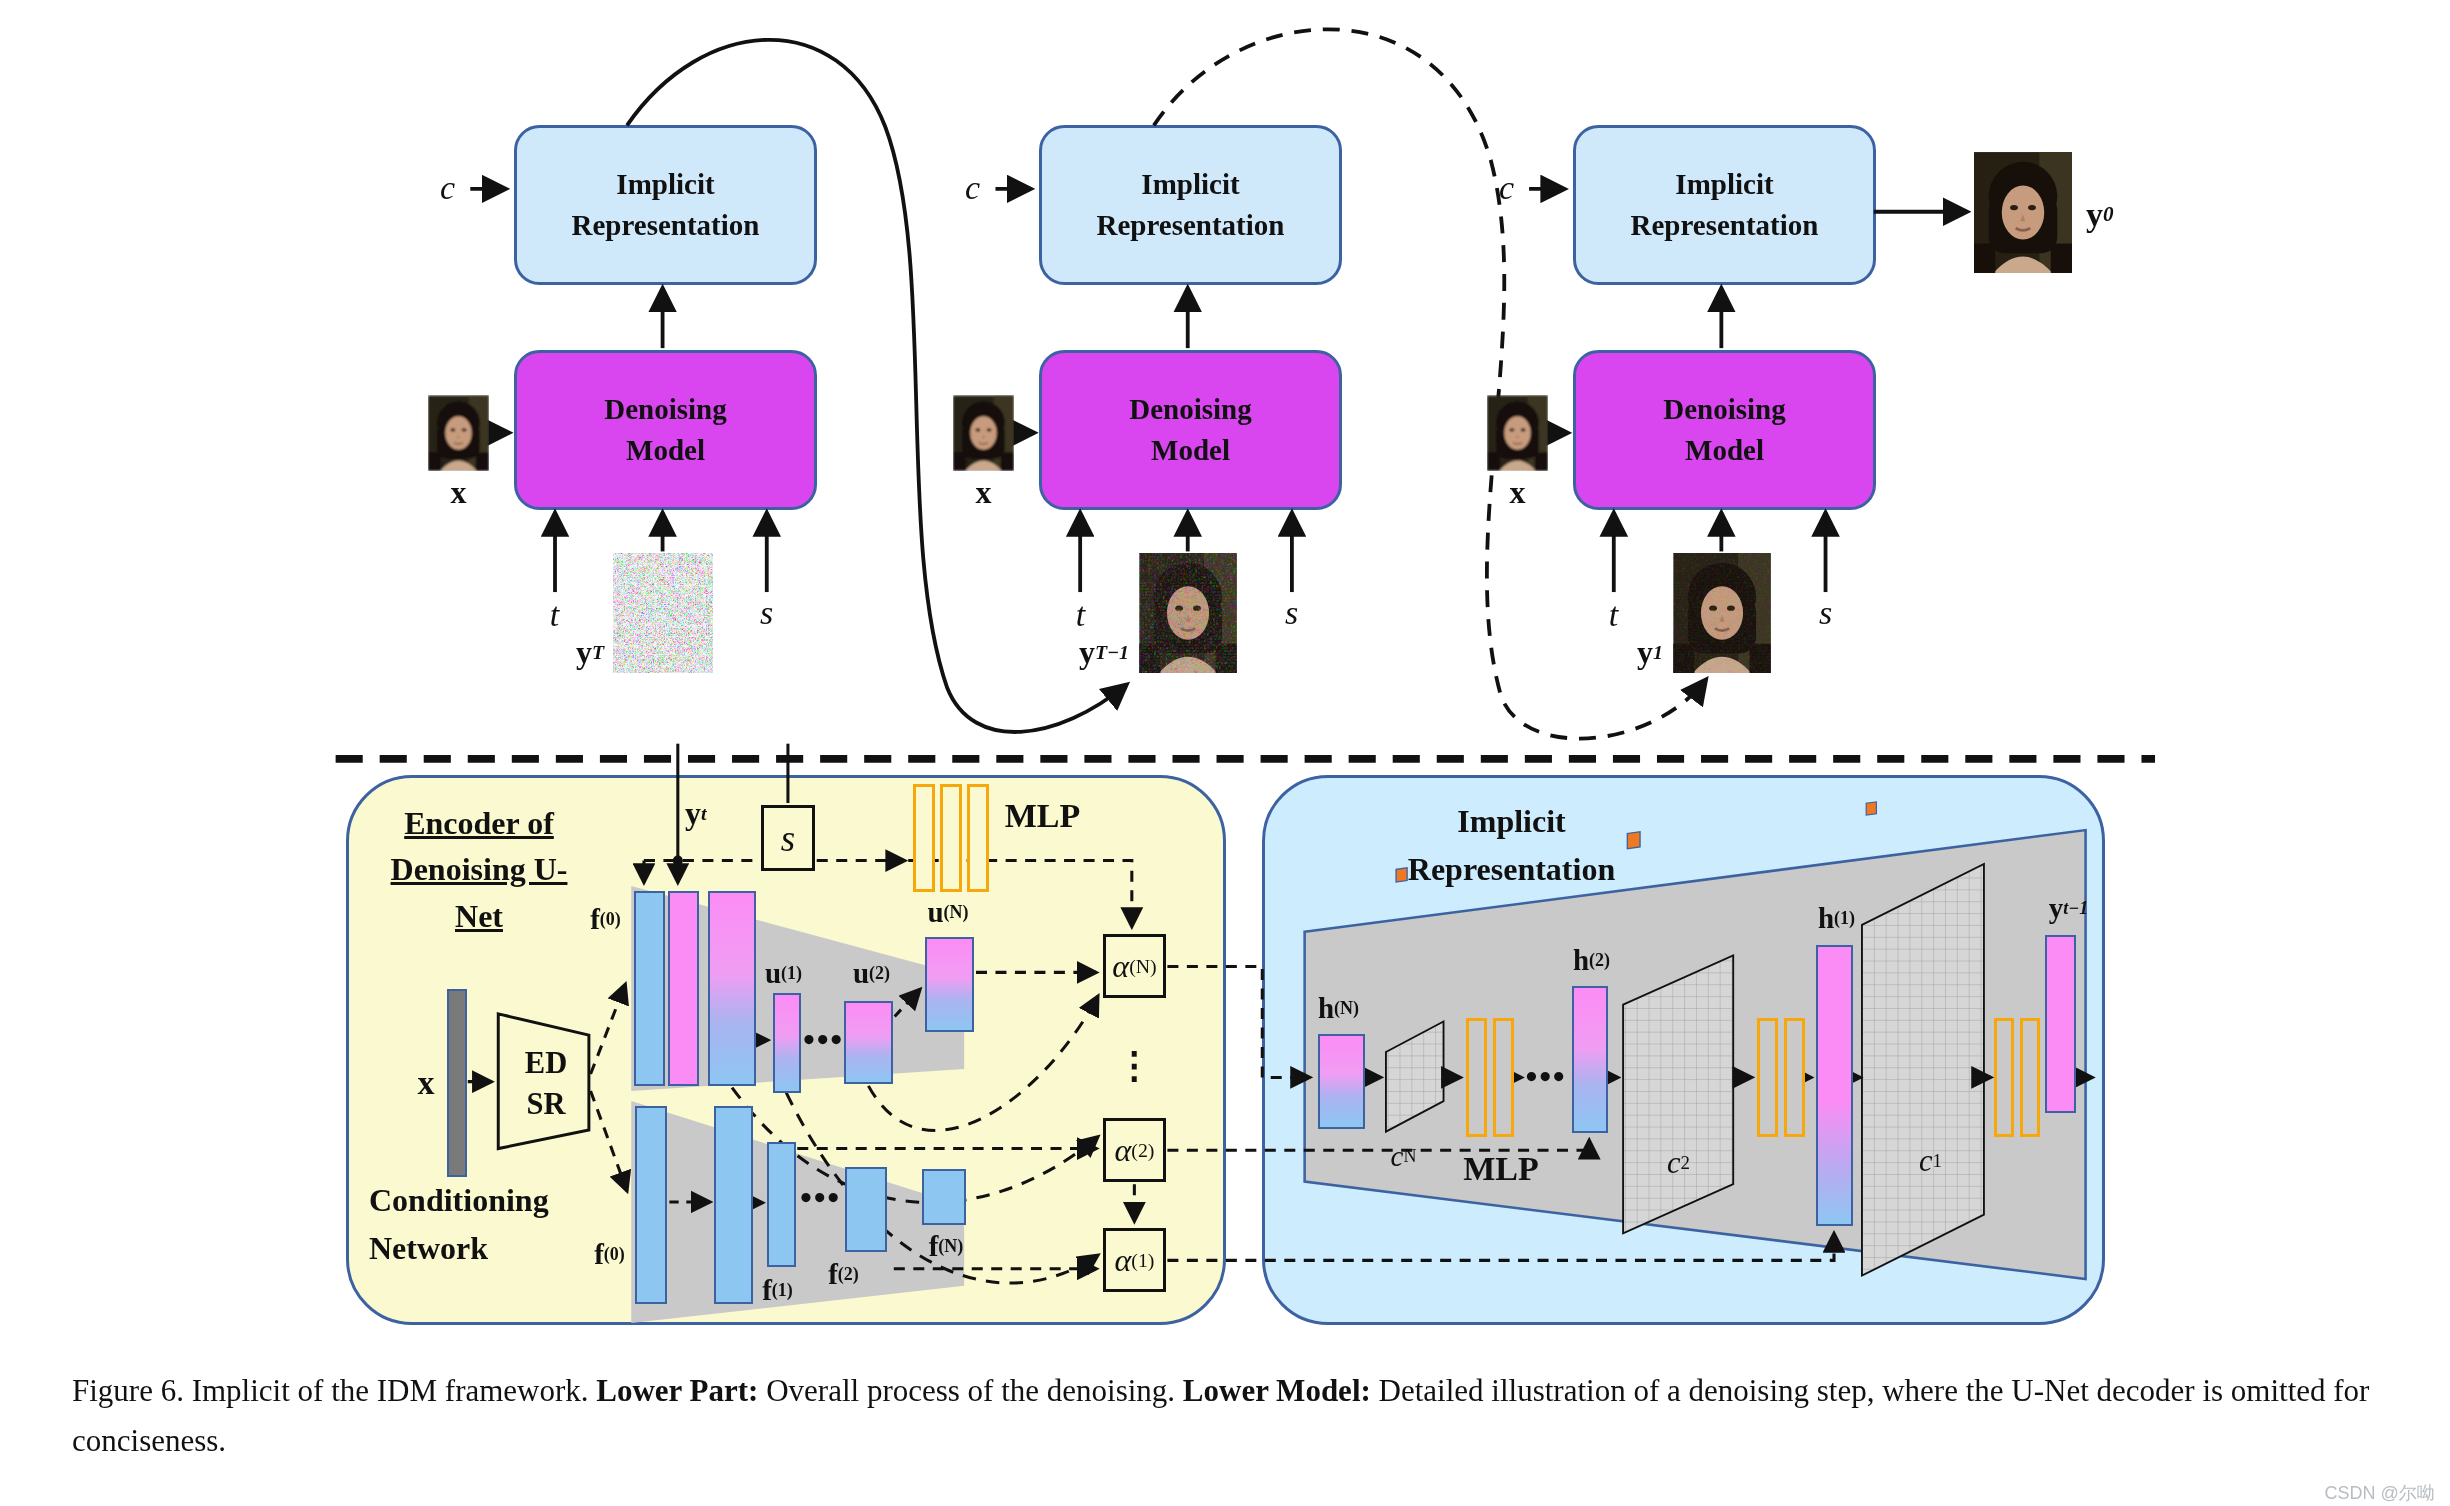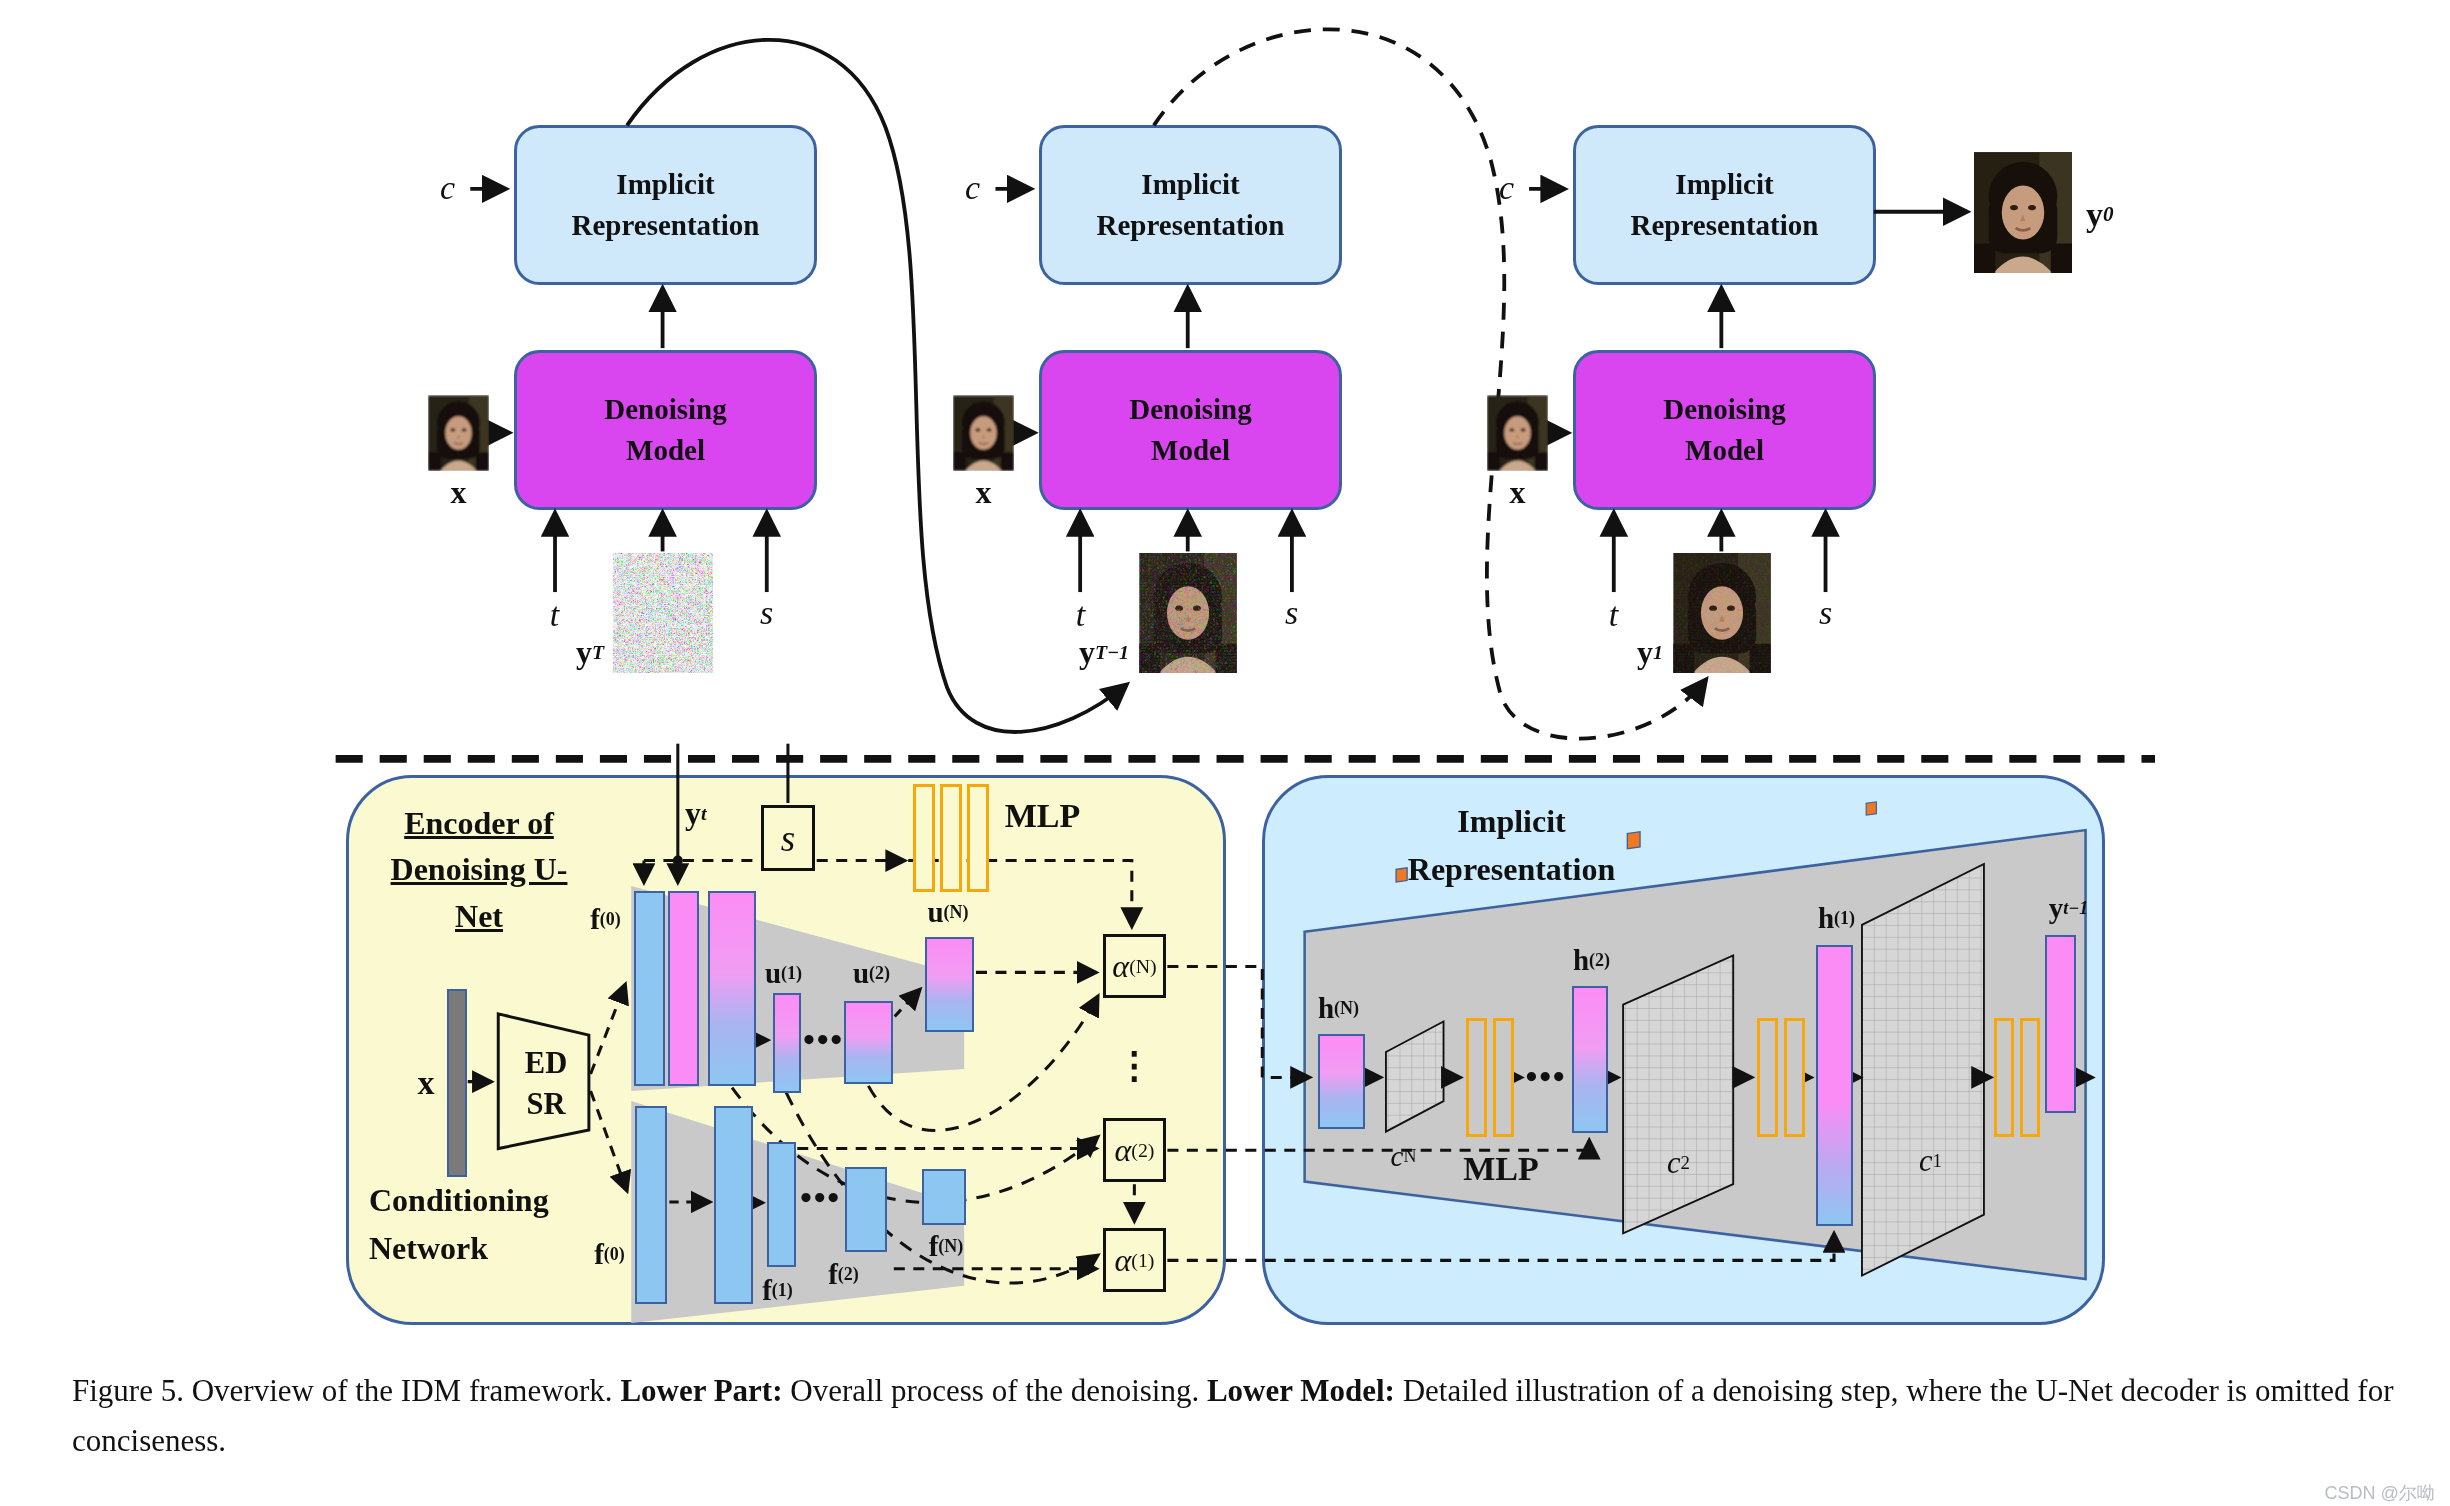--- a/index.html
+++ b/index.html
@@ -446,18 +446,18 @@
 <div class="mlpbar ongray" style="left:1994px;top:1018px;width:19.5px;height:119px;"></div>
 <div class="mlpbar ongray" style="left:2020px;top:1018px;width:19.5px;height:119px;"></div>
 
 <div class="lbl serifb t34" style="left:2026px;top:888px;width:85px;height:41px;">
       <span>y</span>
       <sub class="m">t−1</sub>
     </div>
 <div class="bar bpink" style="left:2045px;top:935px;width:30.5px;height:178px;"></div>
 
 <div class="caption">
-  <span>Figure 5.</span><span> Overview of the IDM framework. </span><b>Lower Part:</b><span> Overall process of the denoising. </span><b>Lower Model:</b><span> Detailed illustration of a denoising step, where the U-Net decoder is omitted for conciseness.</span>
+  <span>Figure 6.</span><span> Implicit of the IDM framework. </span><b>Lower Part:</b><span> Overall process of the denoising. </span><b>Lower Model:</b><span> Detailed illustration of a denoising step, where the U-Net decoder is omitted for conciseness.</span>
 </div>
 <div class="watermark"><span>CSDN @尔呦</span></div>
 
 </div>
 
 
 </body></html>

